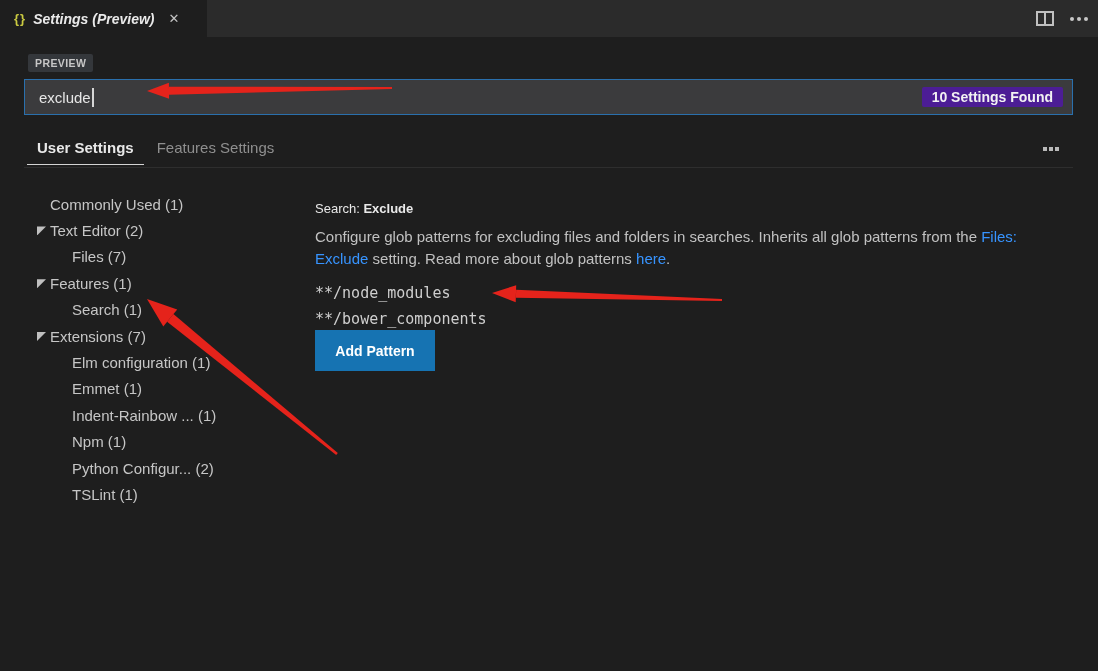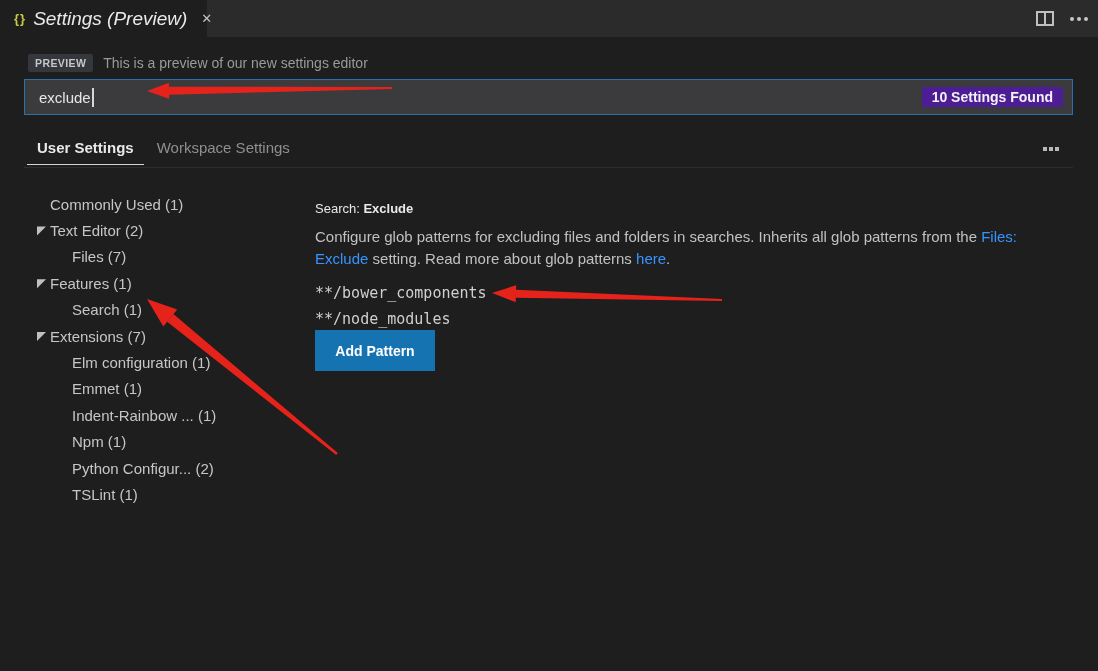--- a/index.html
+++ b/index.html
@@ -5,21 +5,21 @@
   * { margin:0; padding:0; box-sizing:border-box; }
   html,body { background:#1e1e1e; }
   body { font-family:"Liberation Sans", sans-serif; }
   .page { position:relative; width:1098px; height:671px; background:#1e1e1e; overflow:hidden; }
 
   
   .tabbar { position:absolute; top:0; left:0; width:1098px; height:37px; background:#2b2b2b; }
   .tab { position:absolute; top:0; left:0; width:207px; height:37px; background:#1e1e1e;
          display:flex; align-items:center; padding:0 10px 0 14px; }
   .braces { color:#cbcb41; font-weight:bold; font-size:13px; margin-right:7px; letter-spacing:1px; }
-  .tab-title { color:#eaeaea; font-style:italic; font-weight:400; font-size:19px; white-space:nowrap; }
+  .tab-title { color:#eaeaea; font-style:italic; font-weight:700; font-size:14px; white-space:nowrap; }
   .tab-close { margin-left:14px; color:#c3c3c3; font-size:13px; cursor:pointer; }
   .tab-actions { position:absolute; right:10px; top:0; height:37px; display:flex; align-items:center; gap:16px; }
   .split-icon svg { display:block; }
   .dots3 { position:relative; width:4px; height:4px; background:#c8c8c8; border-radius:50%;
            box-shadow:7px 0 0 #c8c8c8, 14px 0 0 #c8c8c8; margin-right:14px; }
 
   
   .banner { position:absolute; left:28px; top:54px; display:flex; align-items:center;text-align:center; }
   .preview-badge { background:#34373b; color:#c7c7c7; font-size:10.5px; font-weight:bold;
                    letter-spacing:.4px; padding:3px 7px; border-radius:2px; }
@@ -85,32 +85,31 @@
           <rect x="1" y="1" width="16" height="13" fill="none" stroke="#c0c0c0" stroke-width="2"></rect>
           <line x1="9" y1="1" x2="9" y2="14" stroke="#c0c0c0" stroke-width="2"></line>
         </svg>
       </span>
       <span class="dots3"></span>
     </div>
   </div>
 
   <div class="banner">
     <span class="preview-badge">PREVIEW</span>
-    <span class="banner-text">This is a preview of our new settings editor</span>
   </div>
 
   <div class="searchbox">
     <span class="search-value">exclude</span>
     <span class="caret"></span>
     <span class="results-badge">10 Settings Found</span>
   </div>
 
   <div class="scope-row">
     <div class="scope-tab active">User Settings</div>
-    <div class="scope-tab">Workspace Settings</div>
+    <div class="scope-tab">Features Settings</div>
     <span class="scope-dots"></span>
   </div>
   <div class="header-sep"></div>
 
   <div class="tree" id="tree">
       <div class="tree-row lvl0">
         <span>Commonly Used (1)</span>
       </div>
       <div class="tree-row lvl0">
         <span class="twistie"></span>
@@ -148,22 +147,22 @@
       <div class="tree-row lvl1">
         <span>TSLint (1)</span>
       </div>
     </div>
 
   <div class="setting-title">
     <span>Search: </span><span class="name">Exclude</span>
   </div>
   <div class="setting-desc" id="desc"><span>Configure glob patterns for excluding files and folders in searches. Inherits all glob patterns from the </span><span class="link">Files: Exclude</span><span> setting. Read more about glob patterns </span><span class="link">here</span><span>.</span></div>
   <div class="patterns" id="patterns">
+      <div class="pattern-row">**/node_modules</div>
       <div class="pattern-row">**/bower_components</div>
-      <div class="pattern-row">**/node_modules</div>
     </div>
   <button class="add-btn">Add Pattern</button>
 
   <svg id="arrows" width="1098" height="671" viewBox="0 0 1098 671">
       <g>
         <polygon points="169.0,94.7 168.9,86.7 392.0,87.0 392.0,89.0" fill="#e5231b"></polygon>
         <polygon points="147.0,91.0 169.1,98.7 168.9,82.7" fill="#e5231b"></polygon>
       </g>
       <g>
         <polygon points="167.1,321.8 173.4,314.1 337.8,453.0 336.2,455.0" fill="#e5231b"></polygon>

